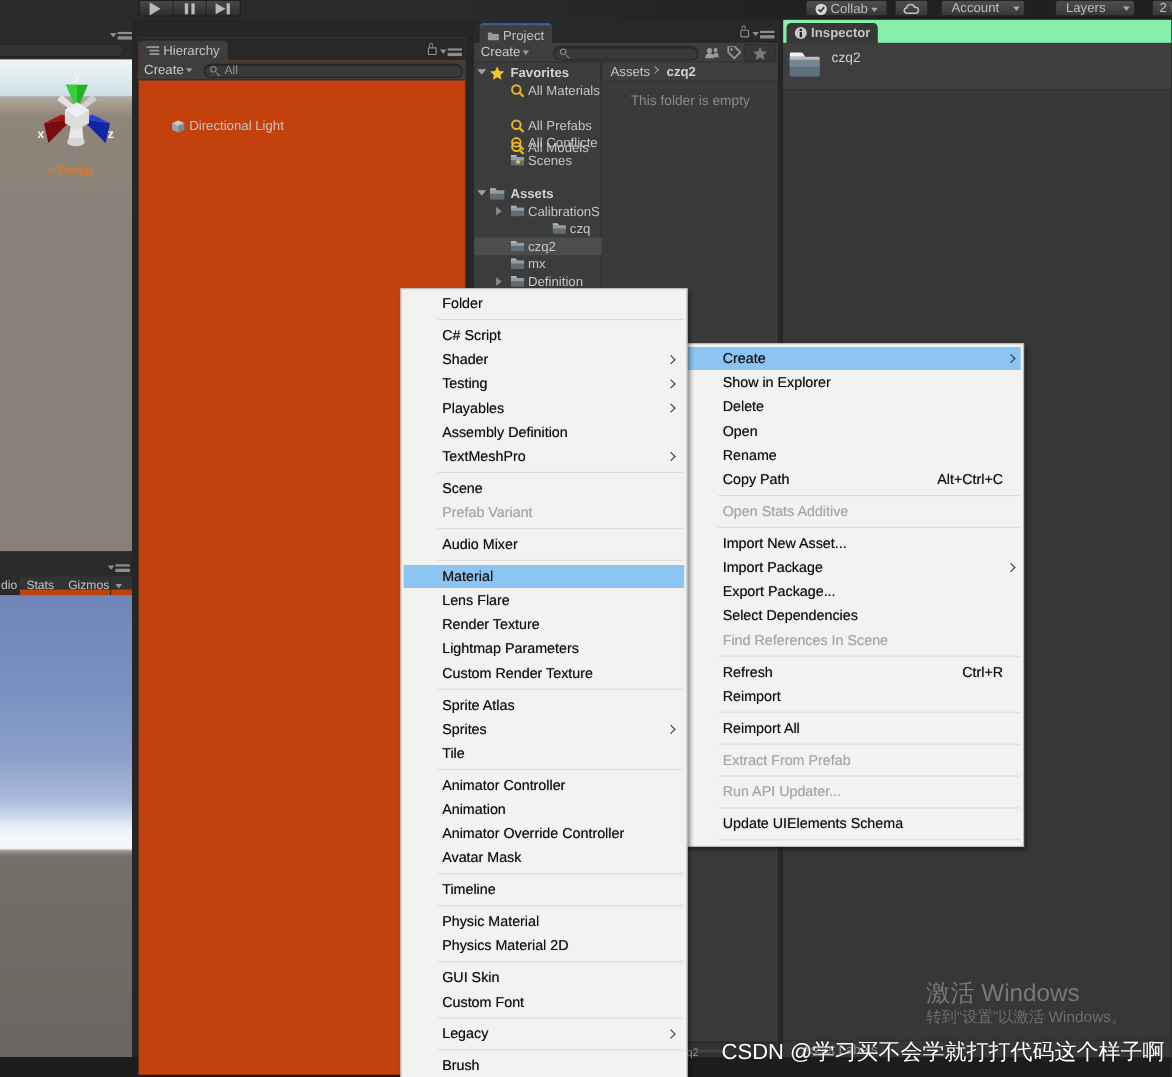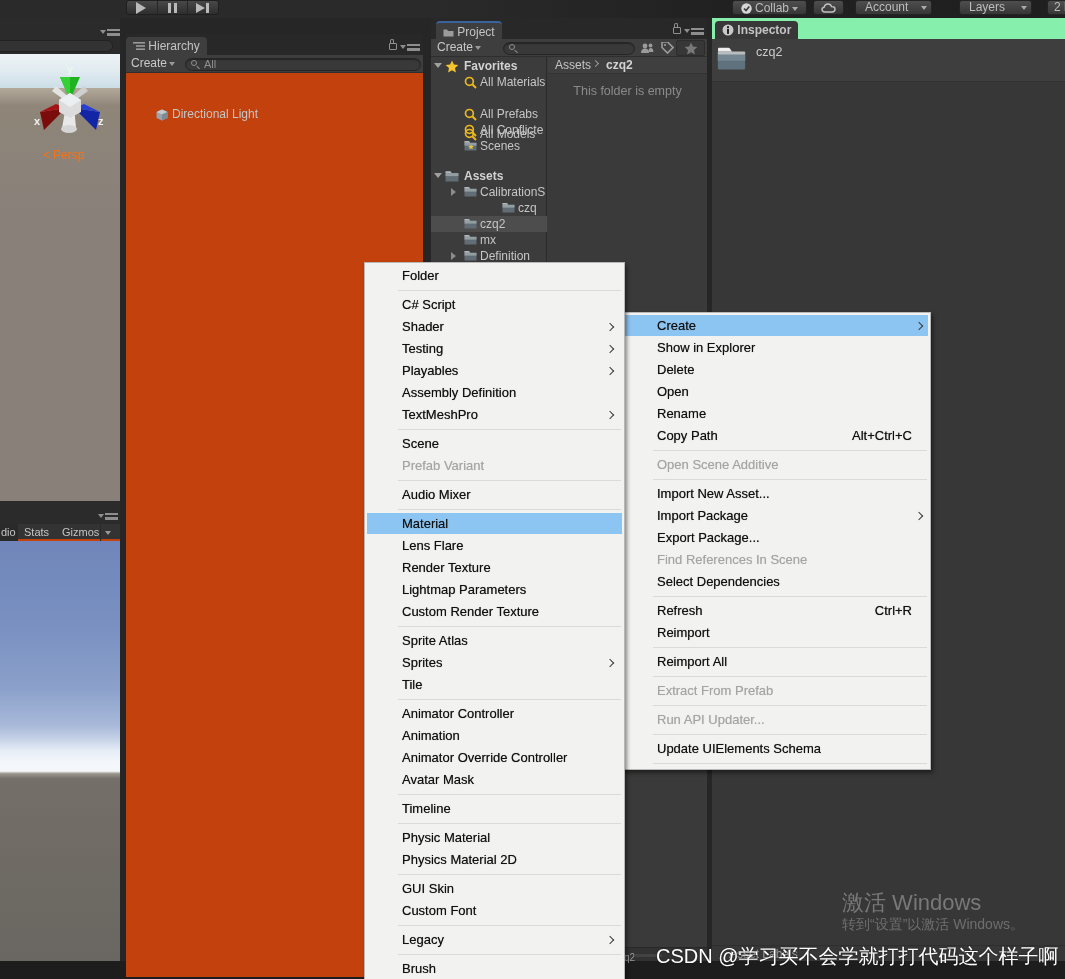--- a/index.html
+++ b/index.html
@@ -103,21 +103,21 @@
     <polygon points="42,33 53,40 42,47 31,40" fill="#eceff1"></polygon>
     <text x="39" y="13" font-size="11" font-weight="bold" fill="#e9f9e9" font-family="Liberation Sans">y</text>
     <text x="6" y="65" font-size="11" font-weight="bold" fill="#f2f2f2" font-family="Liberation Sans">x</text>
     <text x="70" y="65" font-size="11" font-weight="bold" fill="#f2f2f2" font-family="Liberation Sans">z</text>
   </svg>
   <div style="position:absolute;left:43px;top:130px;color:#f97316;font-size:12px;">&lt;<span style="margin-left:3px;">Persp</span></div>
 </div>
 
 <div id="gamepanel" class="abs" style="left:0;top:503px;width:120px;height:458px;background:#2b2b2b;">
   <div class="hamb" style="position:absolute;left:105px;top:10px;"></div>
-  <div style="position:absolute;left:0;top:21px;width:120px;height:17px;background:#333333;border-bottom:2px solid #c2410c;color:#c5c5c5;font-size:11px;line-height:16px;">
+  <div style="position:absolute;left:0;top:21px;width:120px;height:17px;background:#333333;border-bottom:5px solid #c2410c;color:#c5c5c5;font-size:11px;line-height:16px;">
     <span style="position:absolute;left:0;top:0;width:18px;height:17px;background:#2a2a2a;padding-left:1px;">dio</span>
     <span style="position:absolute;left:24px;">Stats</span>
     <span style="position:absolute;left:62px;">Gizmos</span>
     <span style="position:absolute;left:100px;top:0;width:1px;height:17px;background:#2a2a2a;"></span>
       <span style="position:absolute;left:105px;top:7px;border-left:3.5px solid transparent;border-right:3.5px solid transparent;border-top:4px solid #999;"></span>
   </div>
   <div style="position:absolute;left:0;top:38px;width:120px;height:420px;background:linear-gradient(#7086ba 0%,#7990c1 20%,#8ba0ca 35%,#a8b9d9 44%,#c9d5e8 47.5%,#e6edf6 50%,#f3f7fb 52.5%,#f4f7fa 54.8%,#9a948c 55.4%,#746f68 56.6%,#6e6a64 80%,#6a6661 100%);"></div>
 </div>
 
 <div id="statusbar" class="abs" style="left:0;top:961px;width:1065px;height:18px;background:#1d1d1d;"></div>
@@ -332,27 +332,27 @@
 <div id="actwin2" class="abs" style="left:842px;top:916px;">转到“设置”以激活 Windows。</div>
 
 <div id="menuR" class="menu" style="left:619px;top:312px;width:312px;">
   <div class="mi hl">Create<span class="marrow"></span></div>
   <div class="mi">Show in Explorer</div>
   <div class="mi">Delete</div>
   <div class="mi">Open</div>
   <div class="mi">Rename</div>
   <div class="mi">Copy Path<span class="mshort">Alt+Ctrl+C</span></div>
   <div class="msep"></div>
-  <div class="mi dis">Open Scene Additive</div>
+  <div class="mi dis">Open Stats Additive</div>
   <div class="msep"></div>
   <div class="mi">Import New Asset...</div>
   <div class="mi">Import Package<span class="marrow"></span></div>
   <div class="mi">Export Package...</div>
+  <div class="mi">Select Dependencies</div>
   <div class="mi dis">Find References In Scene</div>
-  <div class="mi">Select Dependencies</div>
   <div class="msep"></div>
   <div class="mi">Refresh<span class="mshort">Ctrl+R</span></div>
   <div class="mi">Reimport</div>
   <div class="msep"></div>
   <div class="mi">Reimport All</div>
   <div class="msep"></div>
   <div class="mi dis">Extract From Prefab</div>
   <div class="msep"></div>
   <div class="mi dis">Run API Updater...</div>
   <div class="msep"></div>

